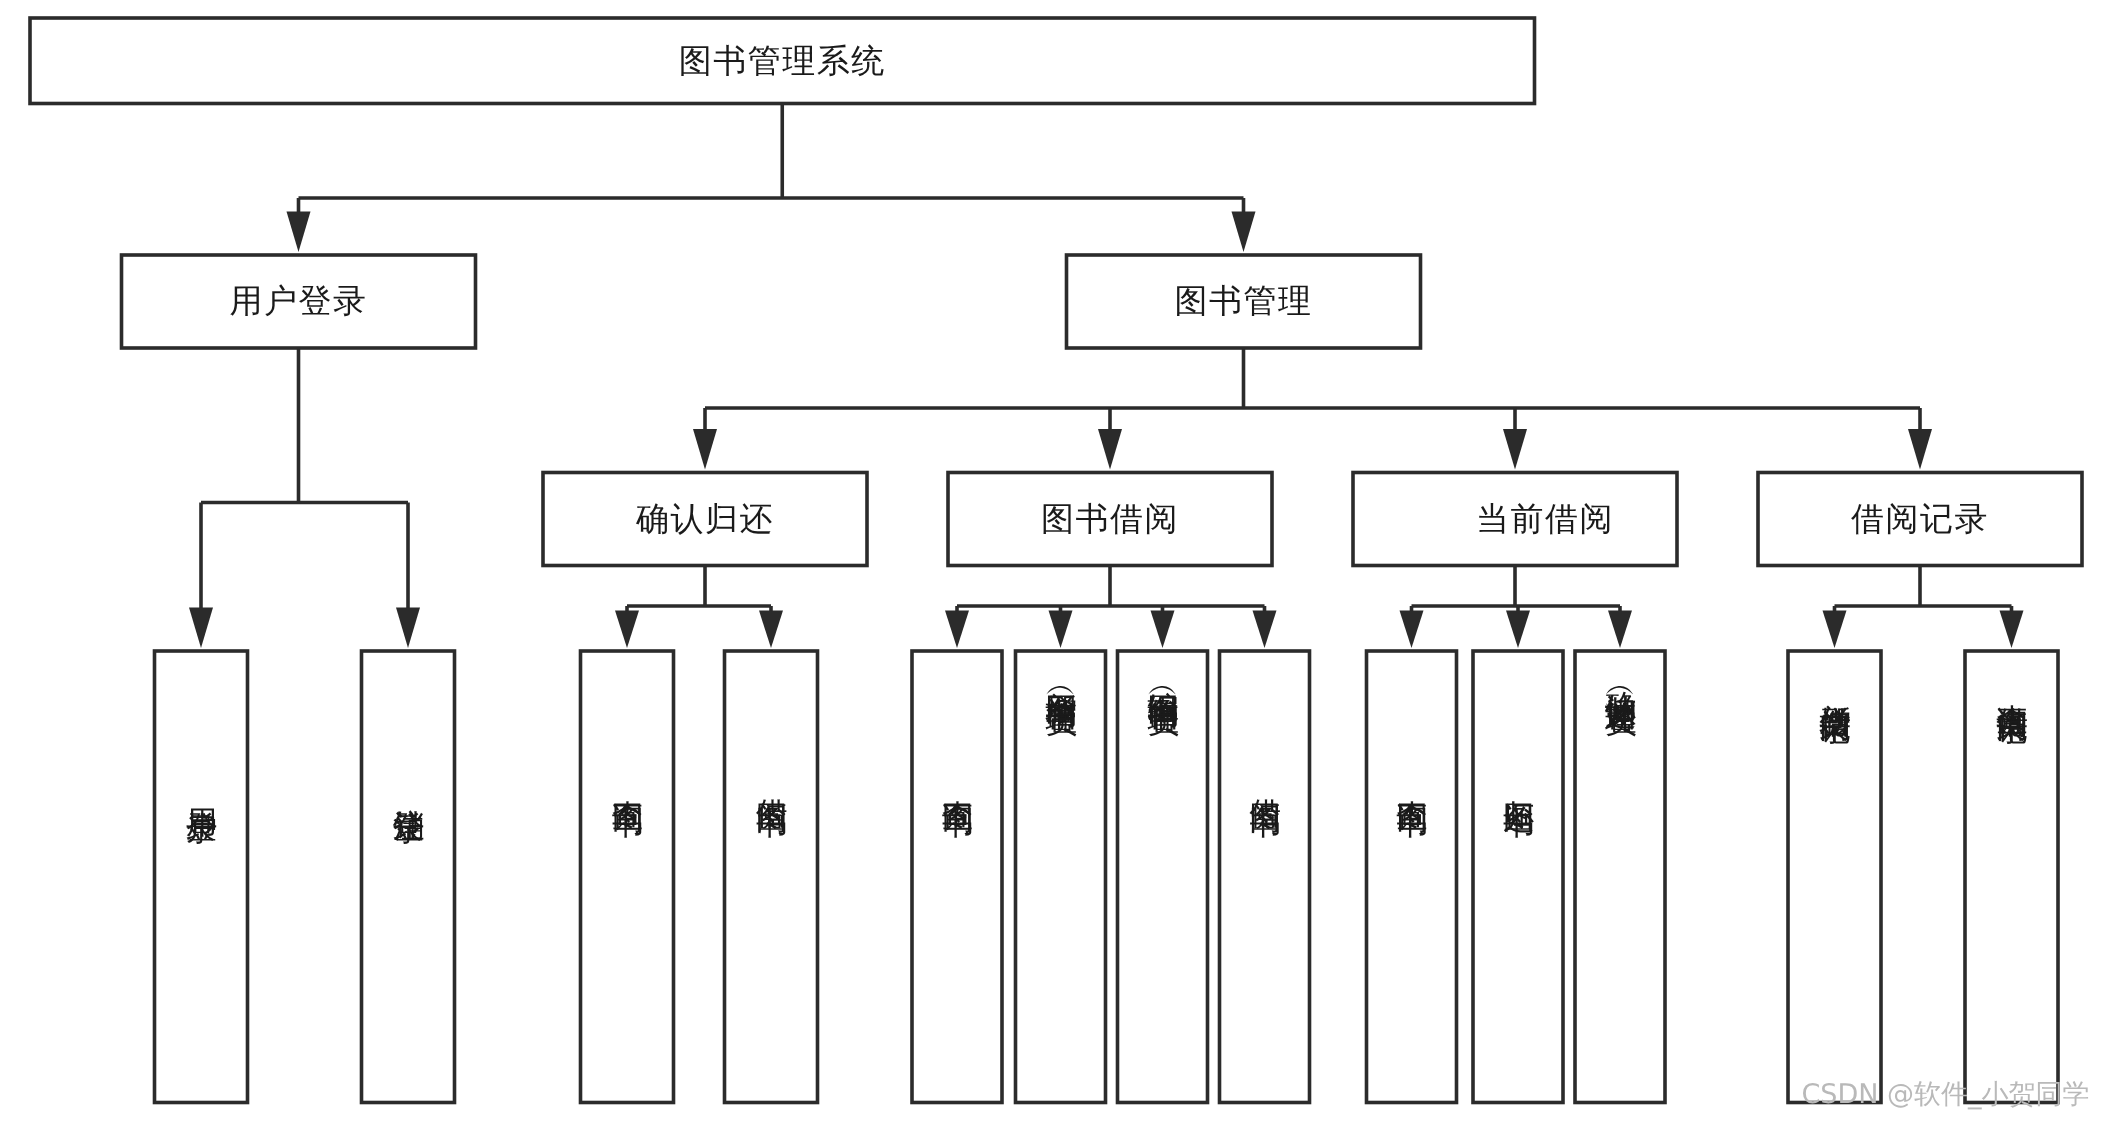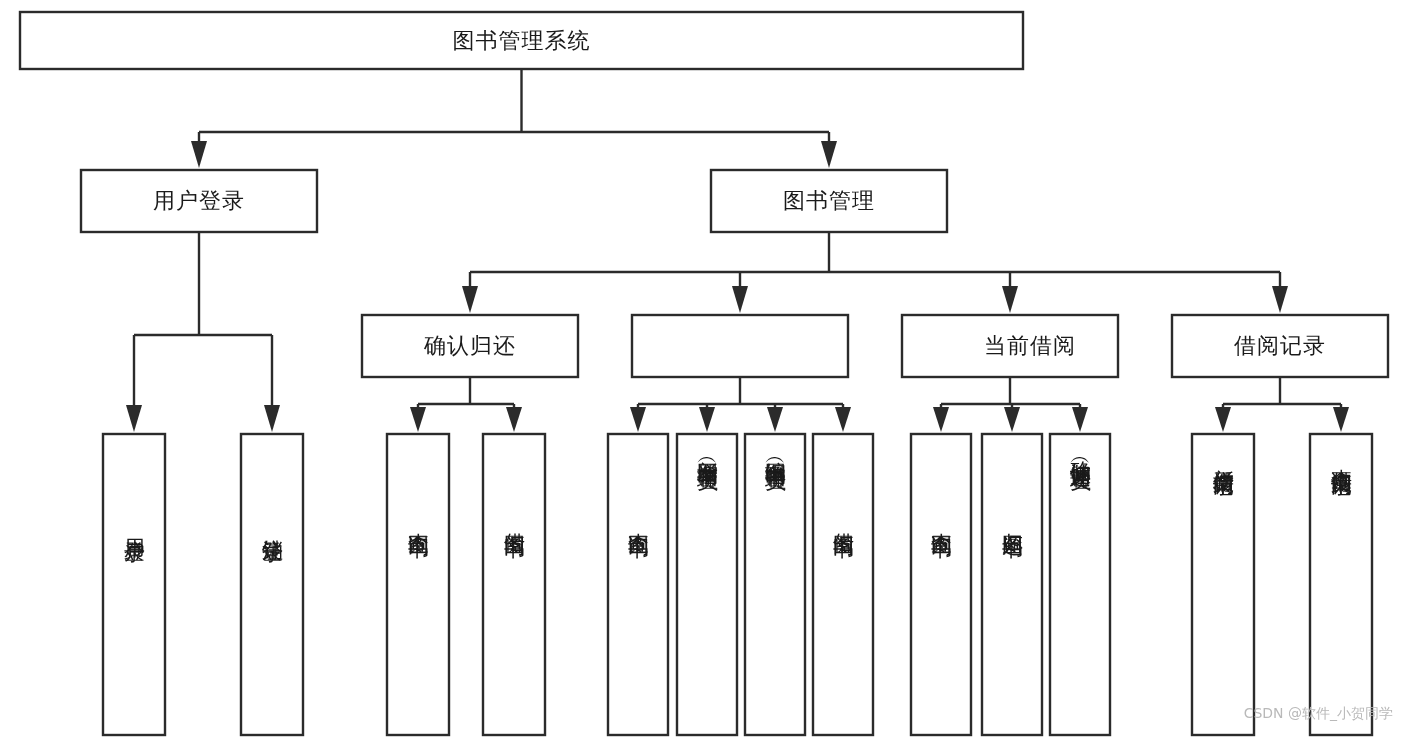--- a/index.html
+++ b/index.html
@@ -62,23 +62,23 @@
     stroke: #2b2b2b;
     stroke-width: 2.4;
     fill: none;
   }
   .arrow-head {
     fill: #2b2b2b;
   }
   .watermark {
     position: absolute;
     right: 12px;
-    bottom: 24px;
-    font-family: "DejaVu Sans", "Liberation Sans", sans-serif;
-    font-size: 14px;
+    bottom: 6px;
+    font-family: "DejaVu Sans", "Liberation Sans", sans-serif;
+    font-size: 18px;
     color: #b9b9b9;
     white-space: nowrap;
     user-select: none;
   }
 </style>
 </head>
 <body>
 
 <div id="chart-root">
 
@@ -191,20 +191,23 @@
   </div>
   <div class="hlabel-wrap" style="left:81px; top:170px; width:236px; height:62px;">
     <span class="hlabel-text">用户登录</span>
   </div>
   <div class="hlabel-wrap" style="left:711px; top:170px; width:236px; height:62px;justify-content:center;">
     <span class="hlabel-text">图书管理</span>
   </div>
   <div class="hlabel-wrap" style="left:362px; top:315px; width:216px; height:62px;">
     <span class="hlabel-text">确认归还</span>
   </div>
+  <div class="hlabel-wrap" style="left:632px; top:315px; width:216px; height:62px;">
+    <span class="hlabel-text">图书借阅</span>
+  </div>
   <div class="hlabel-wrap" style="left:902px; top:315px; width:256px; height:62px;">
     <span class="hlabel-text">当前借阅</span>
   </div>
   <div class="hlabel-wrap" style="left:1172px; top:315px; width:216px; height:62px;">
     <span class="hlabel-text">借阅记录</span>
   </div>
 
   
   <div class="vlabel-wrap" style="left:103px; top:522px; width:62px; height:200px;">
     <span class="vlabel-text">用户登录</span>

